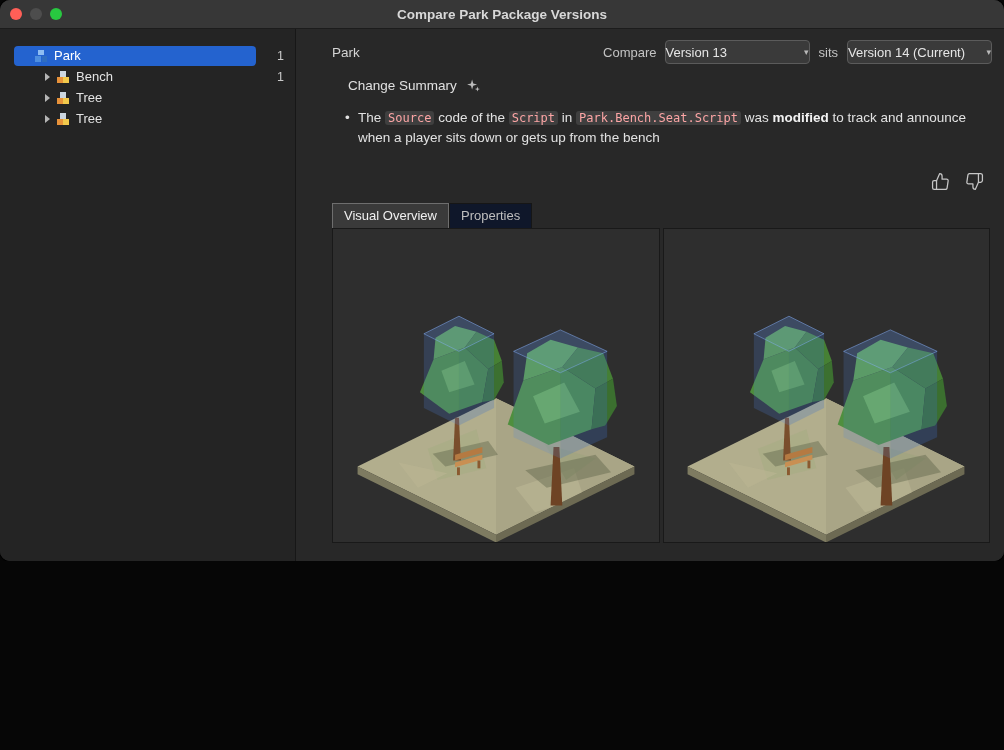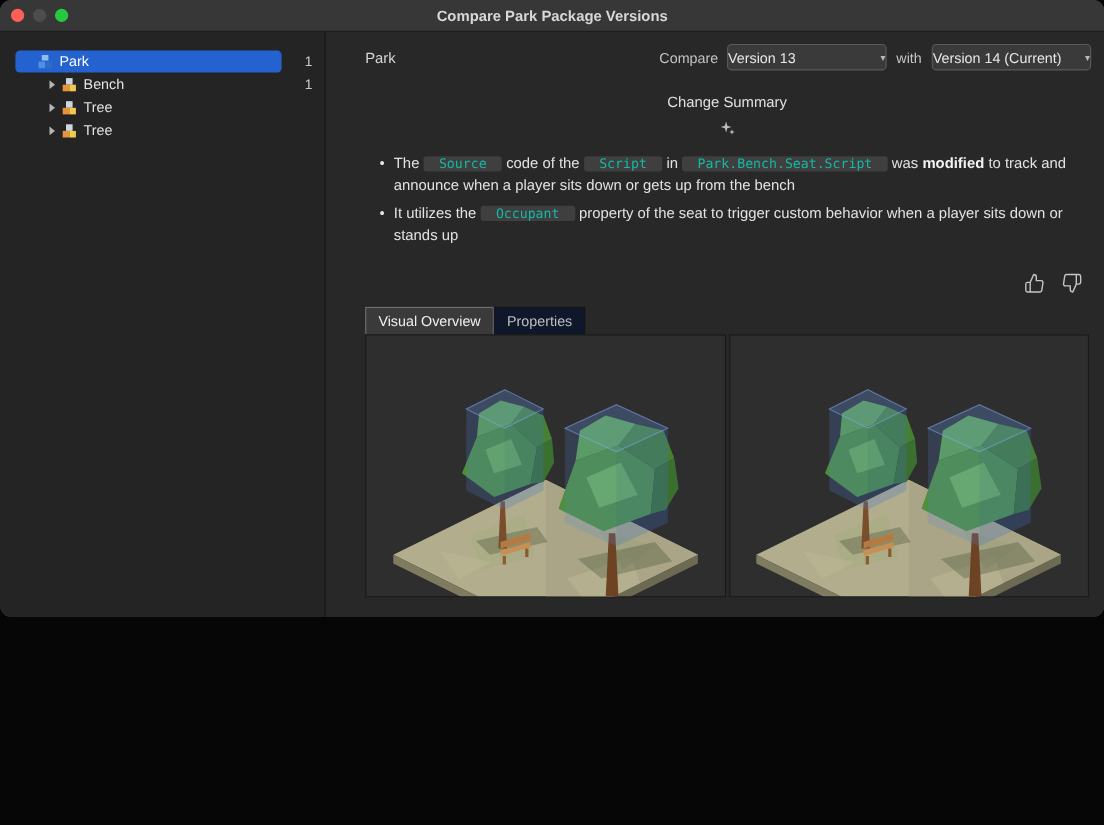--- a/index.html
+++ b/index.html
@@ -40,29 +40,29 @@
   .hdr-spacer{flex:1;}
   .cmp-label{font-size:13px;color:#c3c3c3;margin-right:8px;}
   .dropdown{width:145px;height:24px;box-sizing:border-box;background:#3a3a3a;border:1px solid #5b5b5b;
     border-radius:4px;display:flex;align-items:center;justify-content:space-between;
     padding:0 0;cursor:default;}
   .dd-value{font-size:13px;color:#e6e6e6;white-space:nowrap;}
   .dd-caret{font-size:9px;color:#b9b9b9;margin-left:6px;}
   .with-label{font-size:13px;color:#c3c3c3;margin:0 9px;}
   
   .summary{padding:4px 14px 0 8px;}
-  .summary-header{display:flex;align-items:center;gap:8px;flex-direction:column;}
+  .summary-header{display:flex;align-items:center;gap:8px;}
   .summary-title{font-size:13.5px;color:#e0e0e0;}
   .sparkle{width:17px;height:17px;}
   .bullets{list-style:none;margin:14px 18px 0 13px;padding:0;max-width:655px;}
   .bullets li{position:relative;padding-left:13px;font-size:13.5px;line-height:20px;color:#e2e2e2;
     margin-bottom:5px;}
   .bullets li::before{content:"\2022";position:absolute;left:0;top:0;color:#e2e2e2;}
-  .code{font-family:"DejaVu Sans Mono",monospace;font-size:12px;background:#3f3f3f;color:#14b8a6;
-    padding:0 14px;border-radius:3px;}
+  .code{font-family:"DejaVu Sans Mono",monospace;font-size:12px;background:#3f3f3f;color:#fca5a5;
+    padding:0 3px;border-radius:3px;}
   .bold{font-weight:700;color:#f2f2f2;}
   .feedback{display:flex;justify-content:flex-end;align-items:center;gap:15px;margin:24px 6px 0 0;}
   .thumb{width:19px;height:19px;cursor:pointer;}
   
   .tabs-row{display:flex;margin:12px 0 0 8px;align-items:flex-end;}
   .tab{padding:4px 11px 5px;font-size:13px;color:#bfbfbf;background:#0f172a;border:1px solid #161616;
     border-bottom:none;cursor:default;}
   .tab.active{background:#3a3a3a;color:#f0f0f0;border:1px solid #6e6e6e;border-bottom:none;}
   
   .panels{flex:1;display:flex;gap:3px;margin:0 14px 18px 8px;min-height:0;}
@@ -214,39 +214,38 @@
     <div class="main">
 
       <div class="main-header">
         <span class="pkg-name">Park</span>
         <span class="hdr-spacer"></span>
         <span class="cmp-label">Compare</span>
         <div class="dropdown">
           <span class="dd-value">Version 13</span>
           <span class="dd-caret">▾</span>
         </div>
-        <span class="with-label">with</span>
+        <span class="with-label">sits</span>
         <div class="dropdown">
           <span class="dd-value">Version 14 (Current)</span>
           <span class="dd-caret">▾</span>
         </div>
       </div>
 
       <div class="summary">
         <div class="summary-header">
           <span class="disc-down"></span>
           <span class="summary-title">Change Summary</span>
           <svg class="sparkle" viewBox="0 0 24 24">
             <path d="M10 3.5 L11.6 9 L17 10.6 L11.6 12.2 L10 17.7 L8.4 12.2 L3 10.6 L8.4 9 Z" fill="#bcbcbc"></path>
             <path d="M17.5 13.5 l0.9 2.6 2.6 0.9 -2.6 0.9 -0.9 2.6 -0.9 -2.6 -2.6 -0.9 2.6 -0.9 Z" fill="#bcbcbc"></path>
           </svg>
         </div>
         <ul class="bullets">
             <li><span>The </span><span class="code">Source</span><span> code of the </span><span class="code">Script</span><span> in </span><span class="code">Park.Bench.Seat.Script</span><span> was </span><span class="bold">modified</span><span> to track and announce when a player sits down or gets up from the bench</span></li>
-            <li><span>It utilizes the </span><span class="code">Occupant</span><span> property of the seat to trigger custom behavior when a player sits down or stands up</span></li>
           </ul>
         <div class="feedback">
           <svg class="thumb" viewBox="0 0 24 24">
               <use href="#thumb-up"></use>
             </svg>
           <svg class="thumb" viewBox="0 0 24 24">
               <use href="#thumb-down"></use>
             </svg>
         </div>
       </div>

